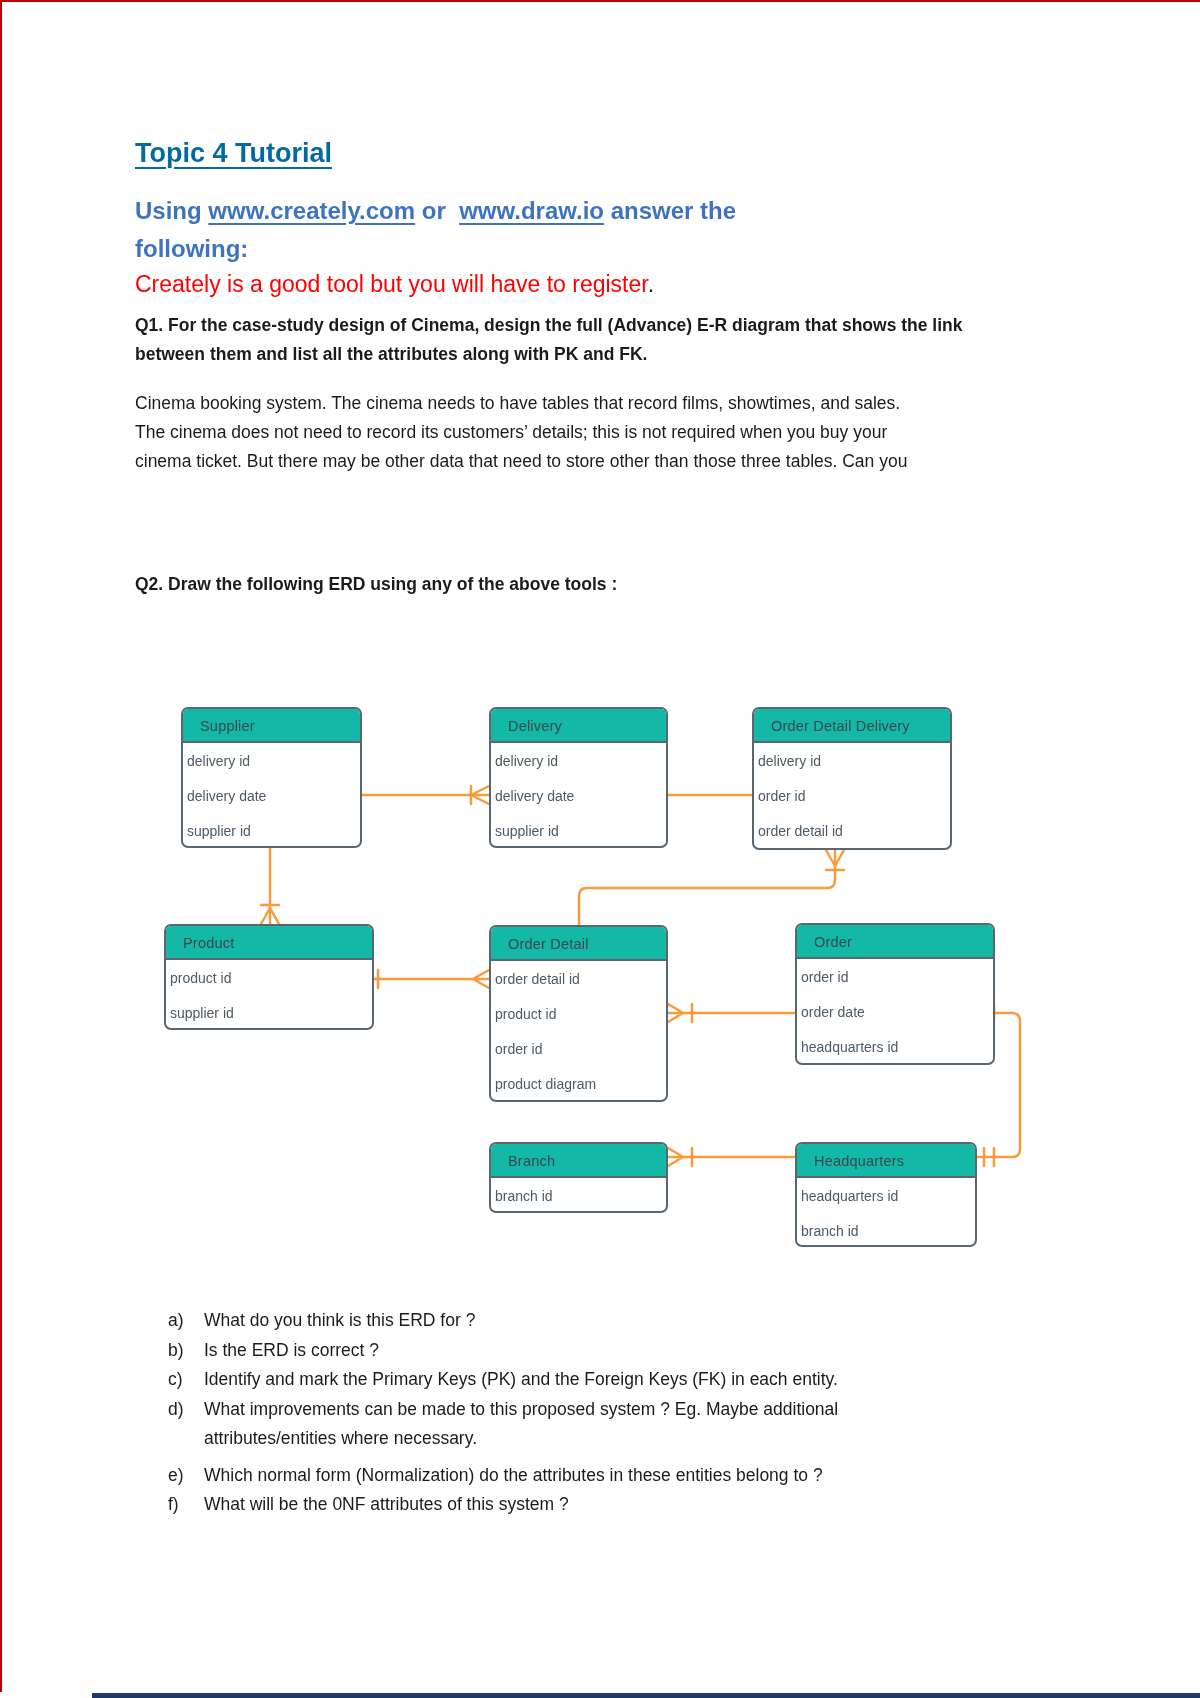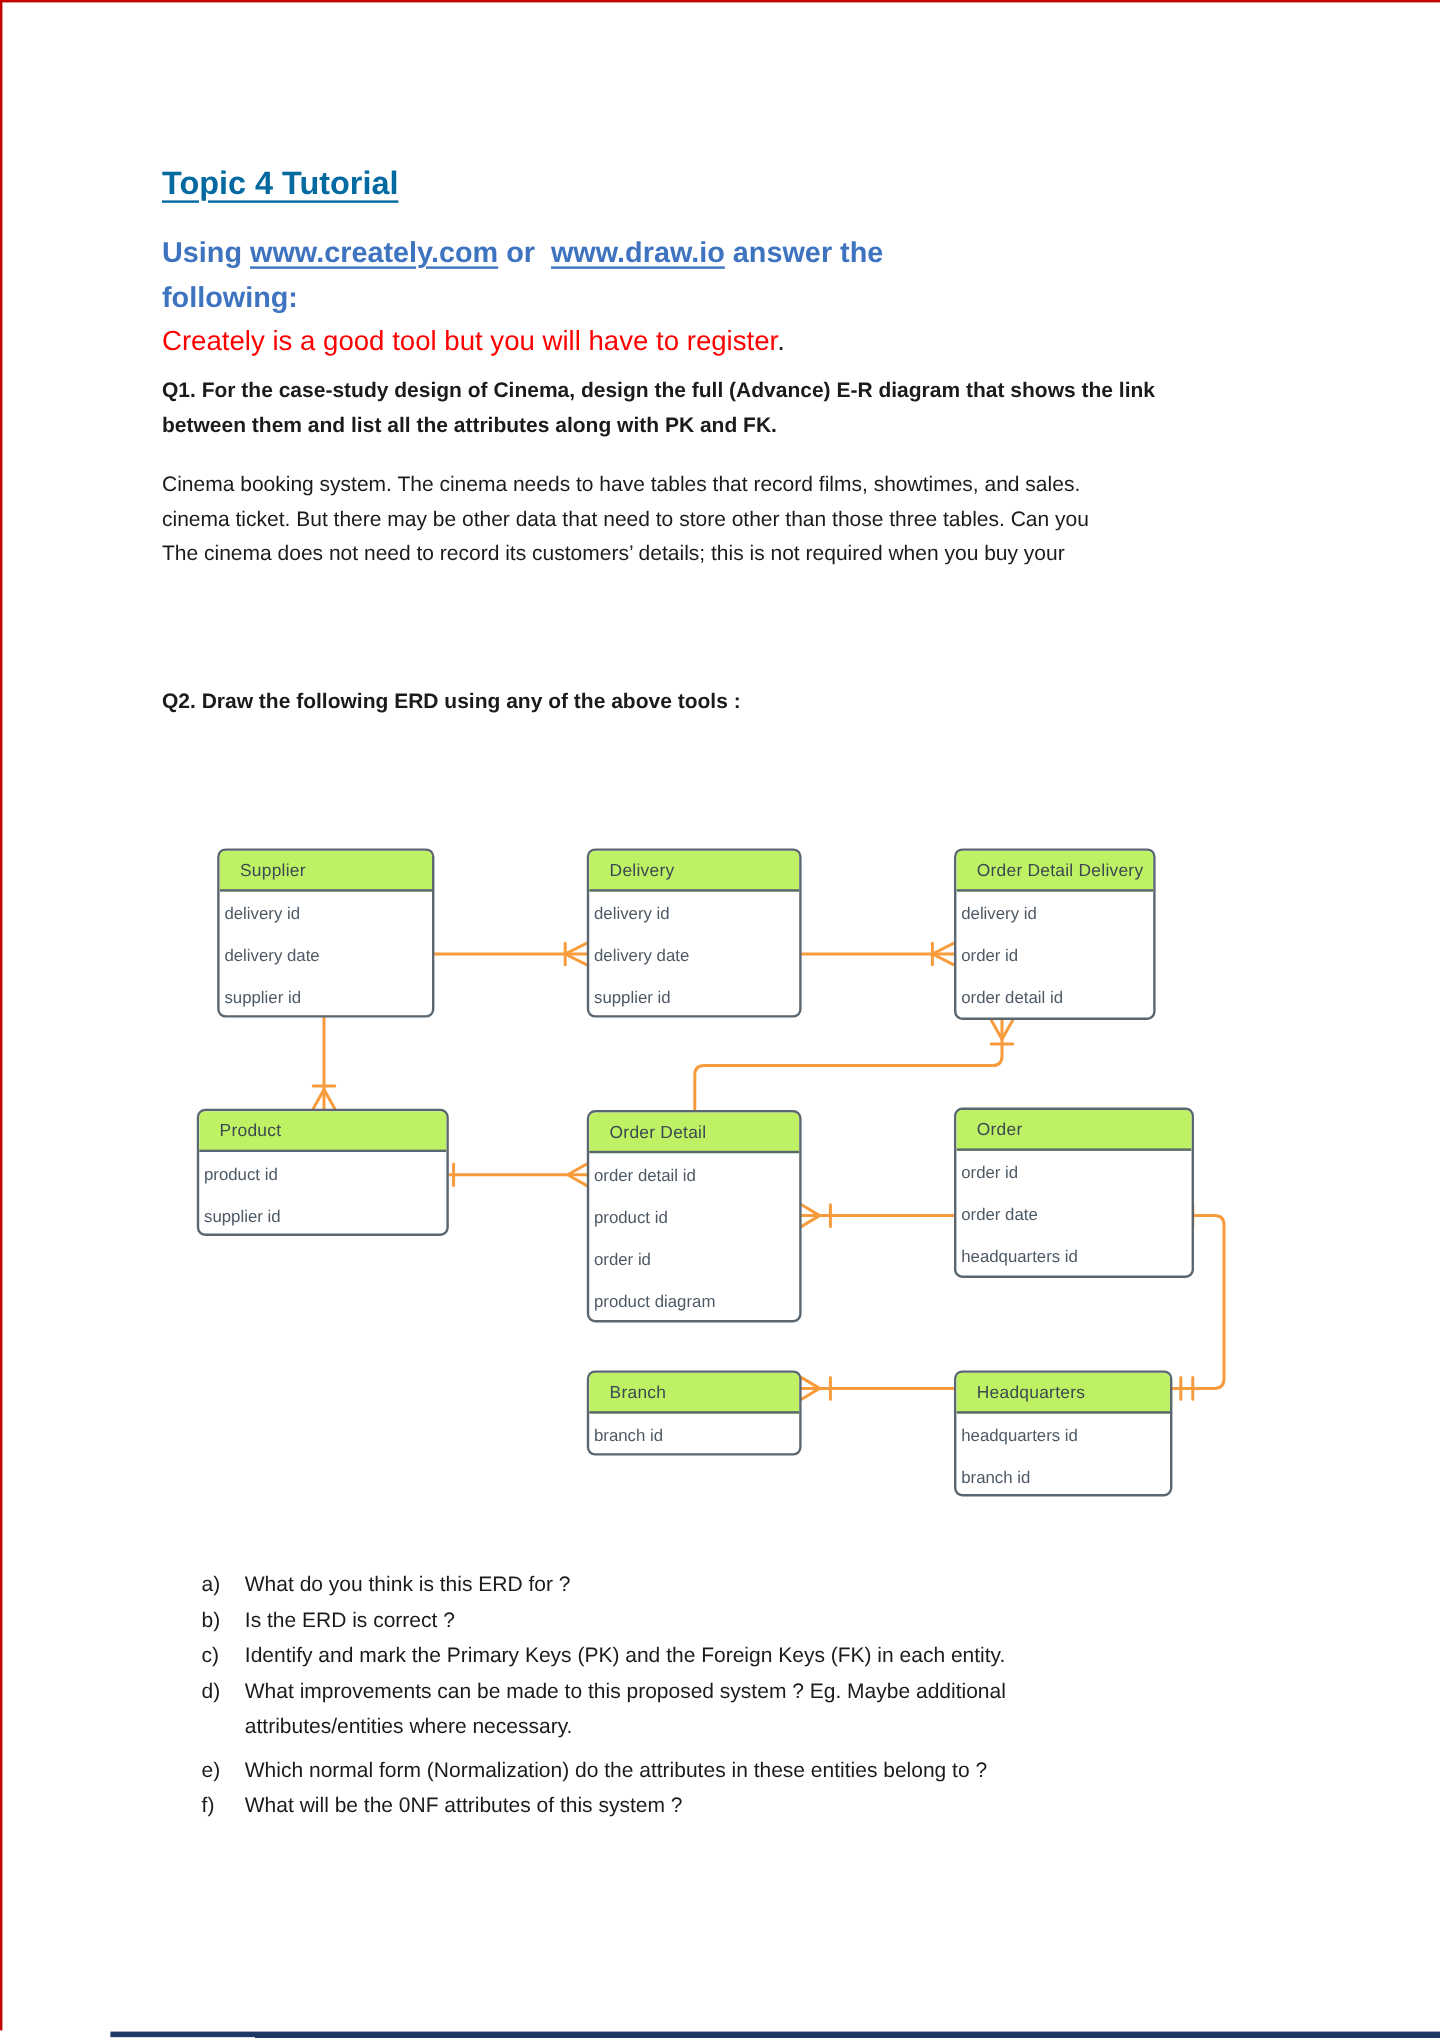--- a/index.html
+++ b/index.html
@@ -19,21 +19,21 @@
   .note-red { position:absolute; left:135px; top:271px; font-size:23px; color:#ff0000; }
   .note-red .blk { color:#1b1b1b; }
 
   .q1 { position:absolute; left:135px; top:311px; width:960px; font-size:17.5px; font-weight:bold; line-height:29px; }
   .para { position:absolute; left:135px; top:389px; width:970px; font-size:17.5px; line-height:29px; }
   .q2 { position:absolute; left:135px; top:574px; font-size:17.5px; font-weight:bold; }
 
   
   .erd-svg { position:absolute; left:0; top:0; width:1200px; height:1698px; z-index:1; pointer-events:none; }
   .ent { position:absolute; z-index:2; background:#ffffff; border:2px solid #5a6670; border-radius:7px; overflow:hidden; }
-  .ent-h { height:34px; line-height:34px; background:#bef264; border-bottom:2px solid #5a6670;
+  .ent-h { height:34px; line-height:34px; background:#14b8a6; border-bottom:2px solid #5a6670;
            padding-left:17px; font-size:14.5px; color:#3d4852; letter-spacing:.2px; }
   .ent-a { height:35px; line-height:35px; padding-left:4px; font-size:14px; color:#4d5965; }
   .ent-body { padding-top:1px; }
 
   
   .qlist { position:absolute; left:168px; top:1306px; font-size:17.5px; line-height:29.5px; }
   .qrow { display:flex; }
   .qrow.gap { margin-top:7px; }
   .qlabel { width:36px; flex:none; }
   .qtext { width:760px; }
@@ -57,22 +57,22 @@
 
   <div class="note-red"><span>Creately is a good tool but you will have to register</span><span class="blk">.</span></div>
 
   <div class="q1">
     <div>Q1. For the case-study design of Cinema, design the full (Advance) E-R diagram that shows the link</div>
     <div>between them and list all the attributes along with PK and FK.</div>
   </div>
 
   <div class="para">
     <div>Cinema booking system. The cinema needs to have tables that record films, showtimes, and sales.</div>
+    <div>The cinema does not need to record its customers’ details; this is not required when you buy your</div>
     <div>cinema ticket. But there may be other data that need to store other than those three tables. Can you</div>
-    <div>The cinema does not need to record its customers’ details; this is not required when you buy your</div>
   </div>
 
   <div class="q2">Q2. Draw the following ERD using any of the above tools :</div>
 
   <svg class="erd-svg" viewBox="0 0 1200 1698" xmlns="http://www.w3.org/2000/svg">
     <g stroke="#F79B3C" stroke-width="2.5" fill="none" stroke-linecap="round">
       <g>
         <path d="M362 795 L489 795"></path>
         <path d="M471 795 L489 786 M471 795 L489 804 M471 786 L471 804"></path>
       </g>
@@ -120,21 +120,21 @@
 
   <div class="ent" style="left:489px;top:707px;width:179px;height:141px">
     <div class="ent-h">Delivery</div>
     <div class="ent-body">
       <div class="ent-a">delivery id</div>
       <div class="ent-a">delivery date</div>
       <div class="ent-a">supplier id</div>
     </div>
   </div>
 
-  <div class="ent" style="left:795px;top:707px;width:168px;height:143px">
+  <div class="ent" style="left:752px;top:707px;width:200px;height:143px">
     <div class="ent-h">Order Detail Delivery</div>
     <div class="ent-body">
       <div class="ent-a">delivery id</div>
       <div class="ent-a">order id</div>
       <div class="ent-a">order detail id</div>
     </div>
   </div>
 
   <div class="ent" style="left:164px;top:924px;width:210px;height:106px">
     <div class="ent-h">Product</div>

